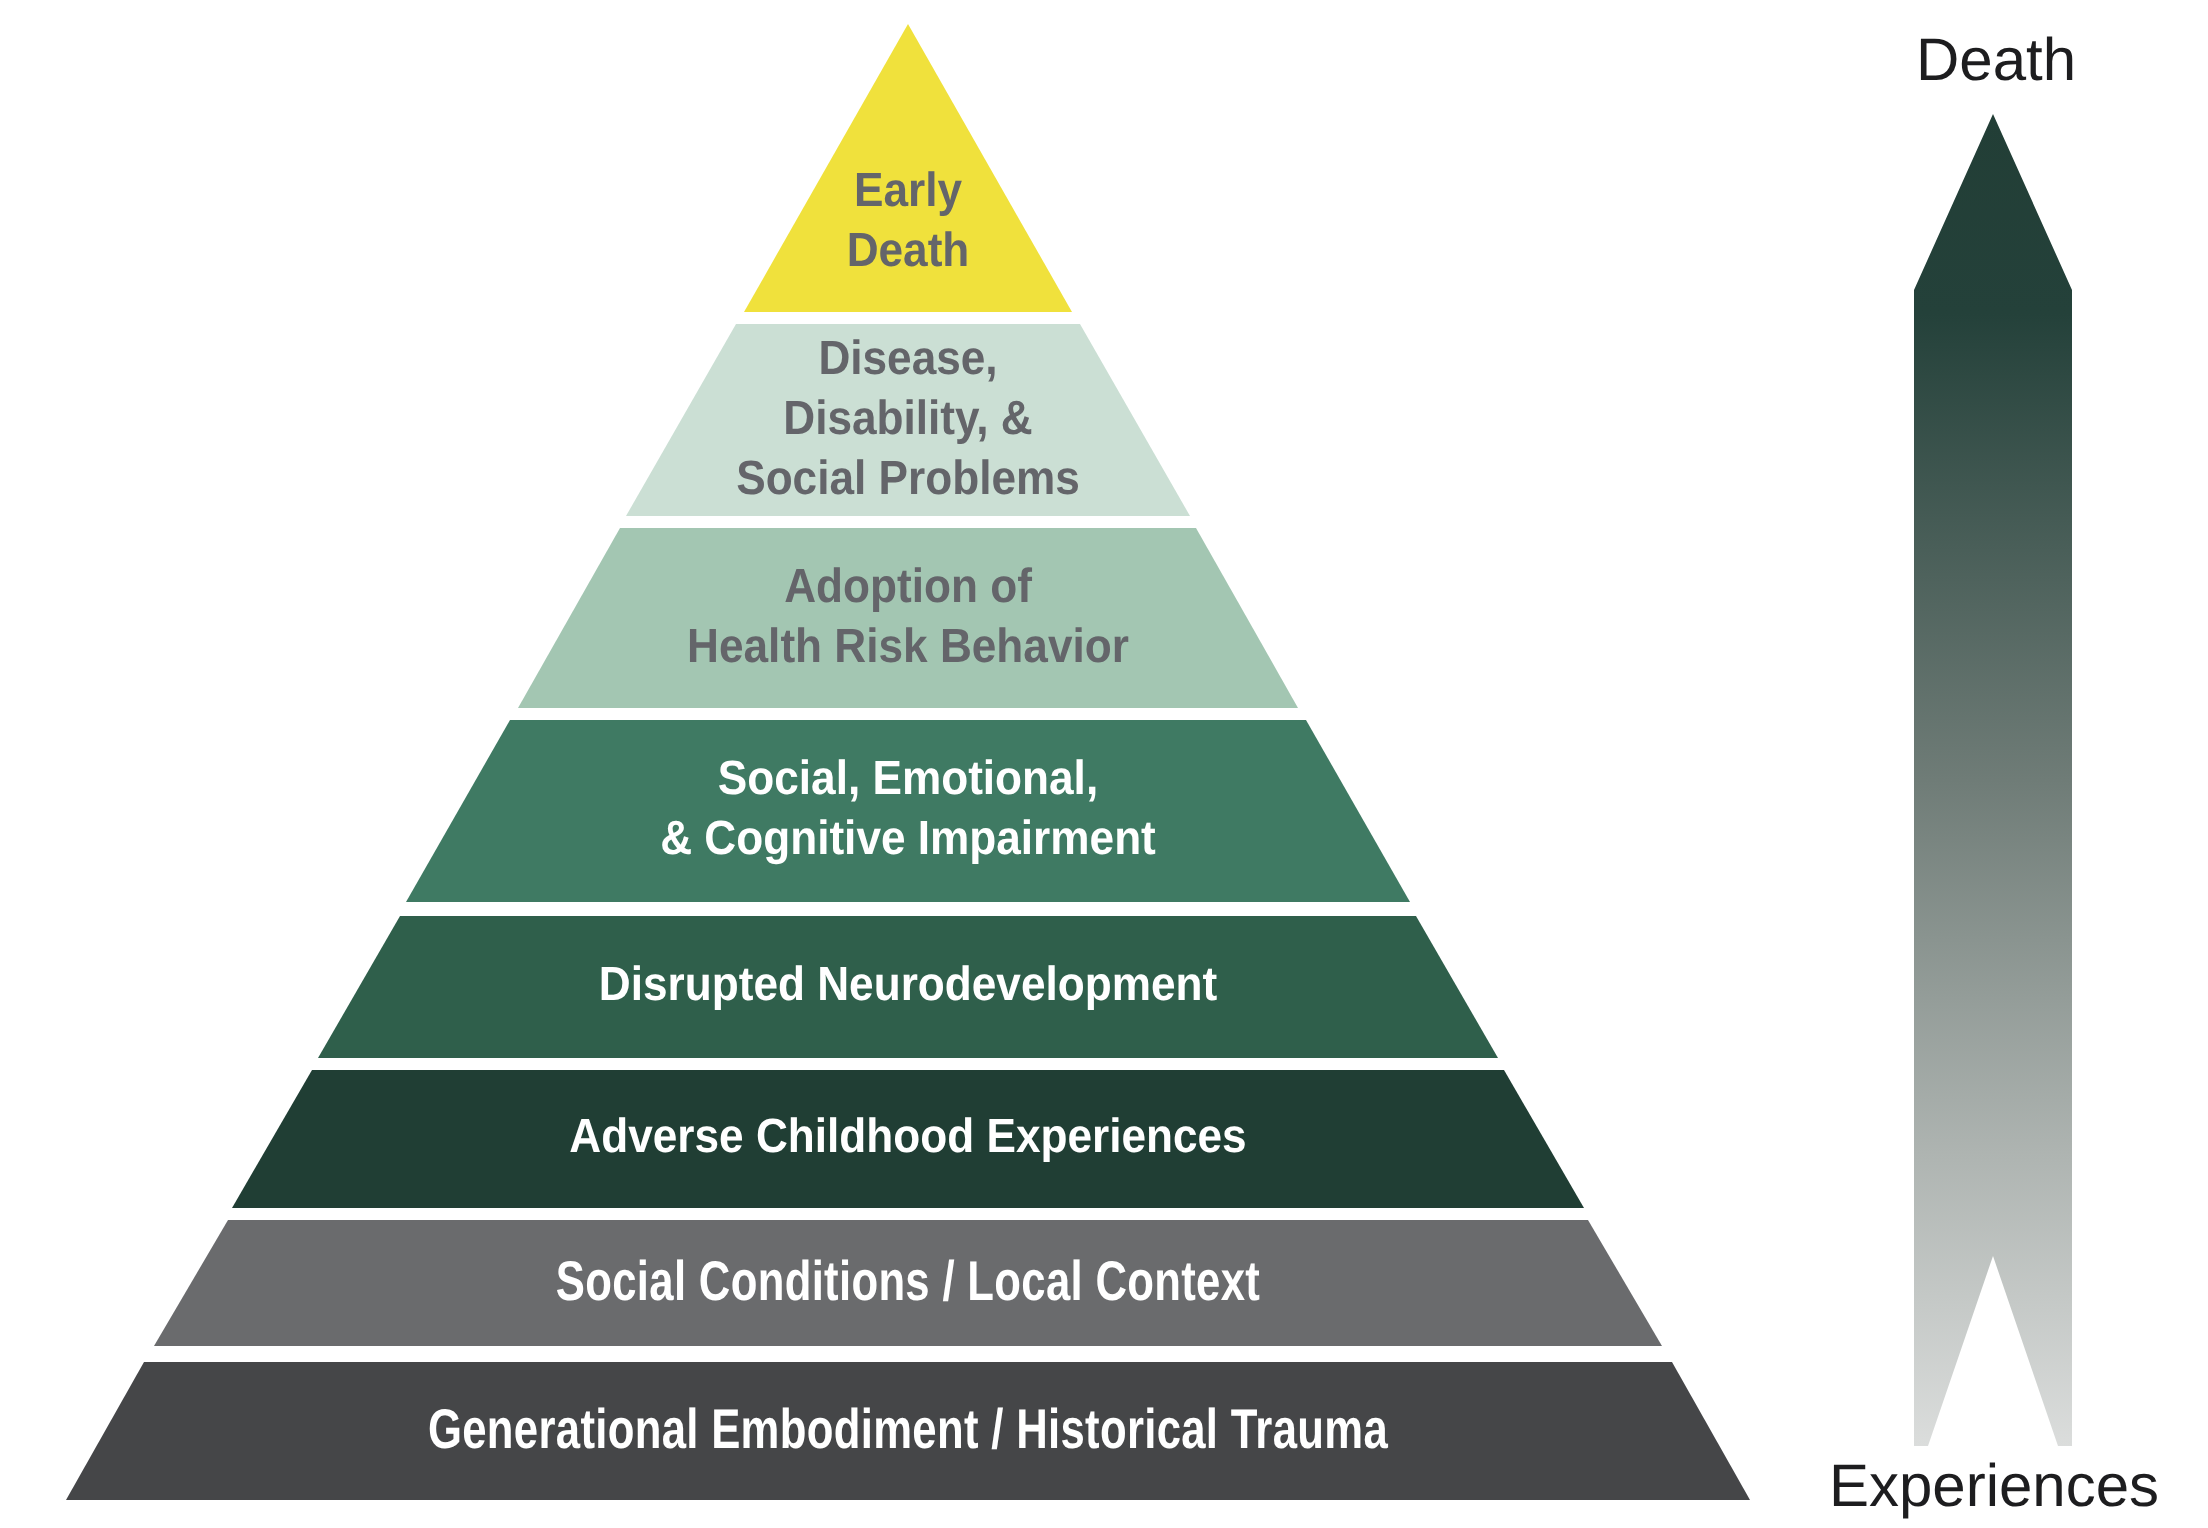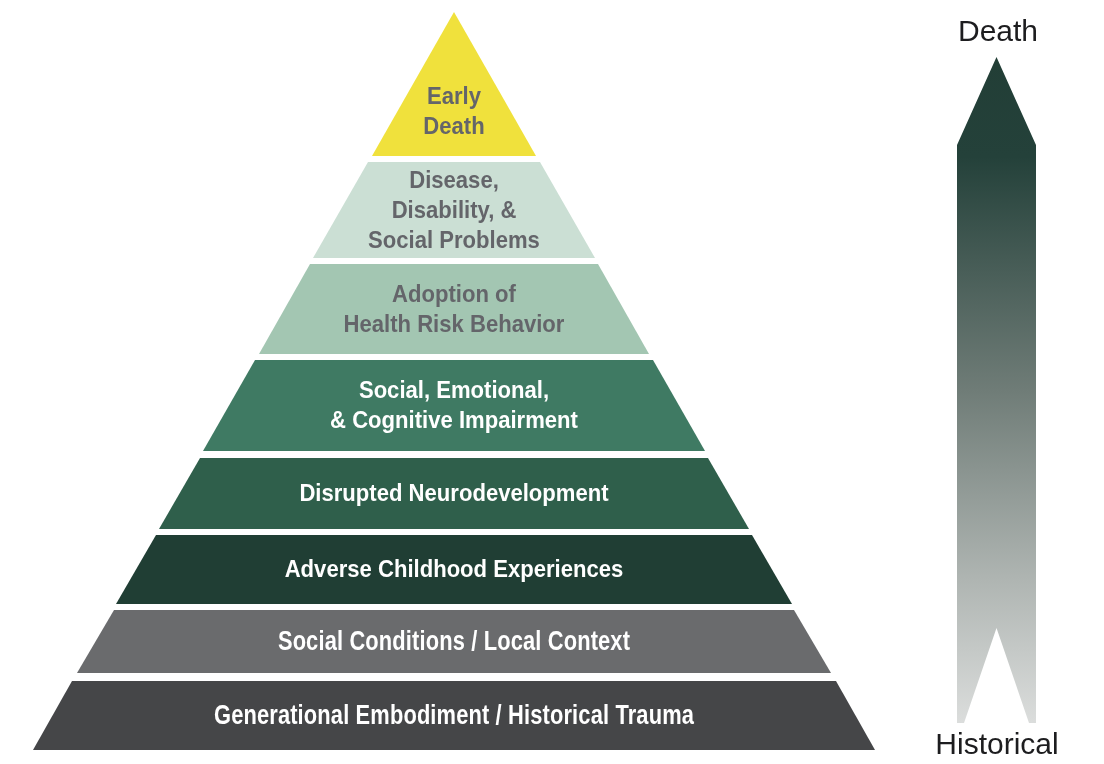--- a/index.html
+++ b/index.html
@@ -88,15 +88,15 @@
 
   <div class="band-label lab-white condensed" style="top:641px">
     <span class="line">Social Conditions / Local Context</span>
   </div>
 
   <div class="band-label lab-white condensed" style="top:715px">
     <span class="line">Generational Embodiment / Historical Trauma</span>
   </div>
 
   <div class="axis-label" style="top:14px; left:998px">Death</div>
-  <div class="axis-label" style="top:727px; left:997px">Historical</div>
+  <div class="axis-label" style="top:727px; left:997px">Experiences</div>
 
 </div>
 
 </body></html>

